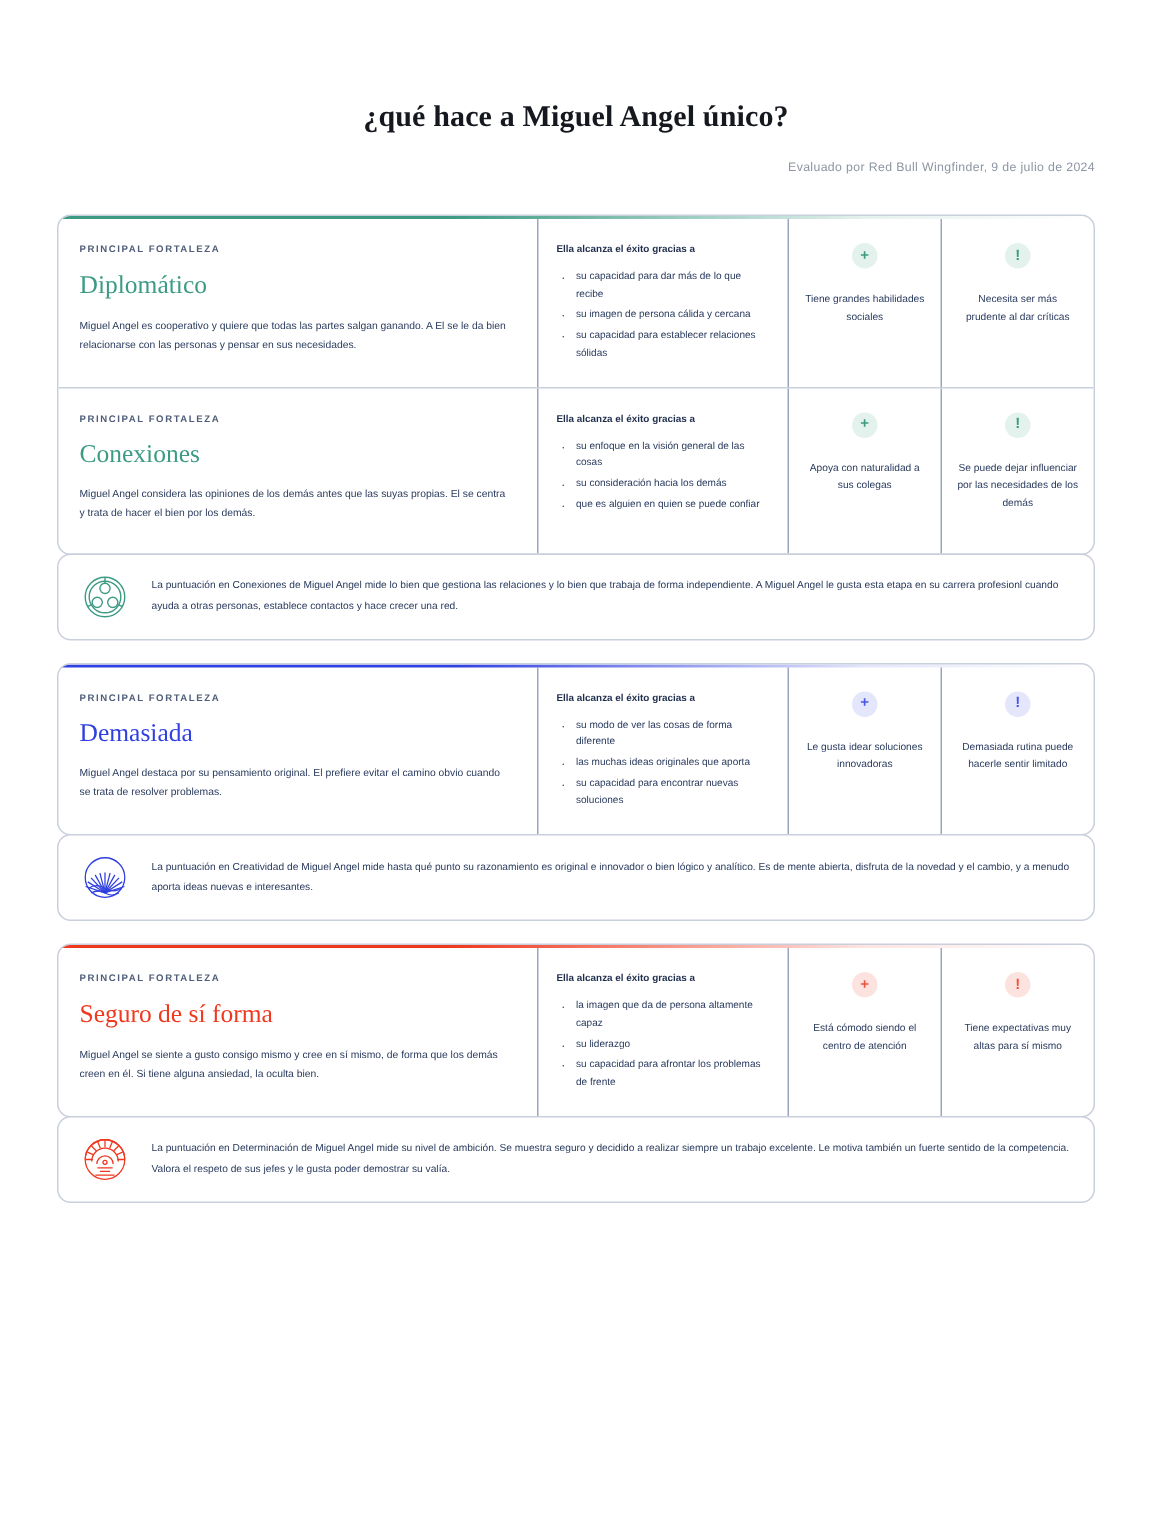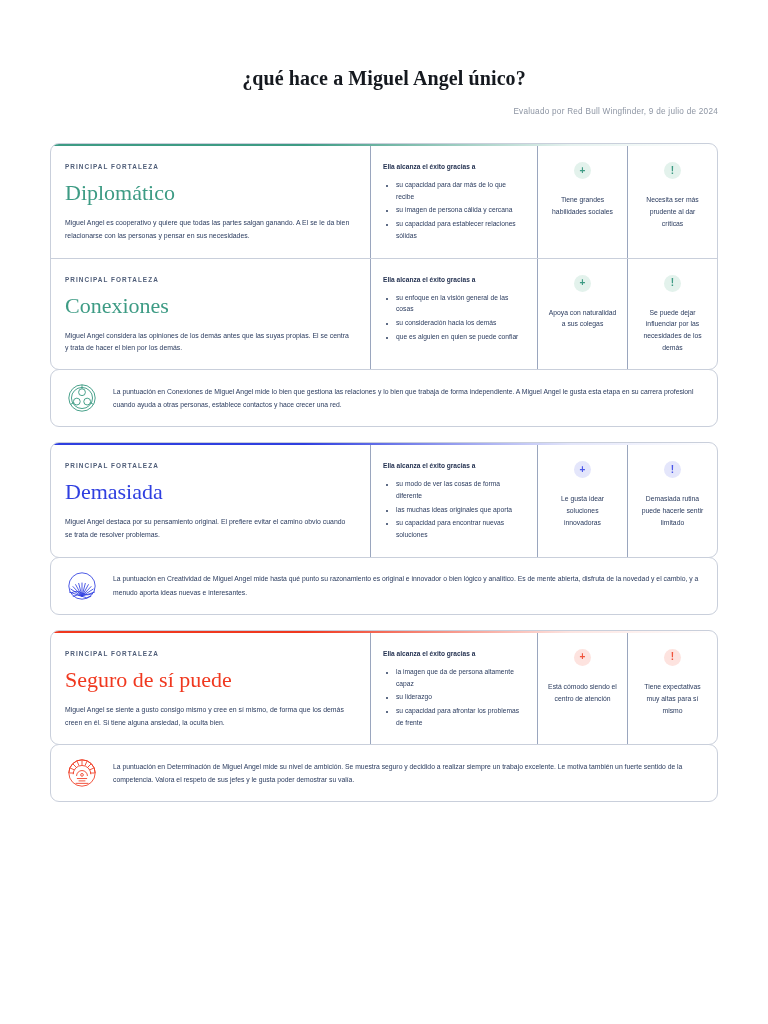--- a/index.html
+++ b/index.html
@@ -3,21 +3,21 @@
 <meta charset="utf-8">
 <style>
   * { box-sizing: border-box; }
   html, body {
     margin: 0; padding: 0;
     width: 768px; height: 1024px;
     background: #ffffff;
     font-family: "Liberation Sans", sans-serif;
     color: #2a3b5e;
   }
-  .page { width: 768px; height: 1024px; position: relative; padding: 0 50px; }
+  .page { width: 768px; height: 1024px; position: relative; padding: 0 38px; }
 
   
   .doc-title {
     font-family: "Liberation Serif", serif;
     font-size: 20px;
     font-weight: 700;
     color: #15191f;
     text-align: center;
     margin: 0;
     padding-top: 67px;
@@ -61,21 +61,21 @@
   }
   .eyebrow {
     font-size: 6.4px;
     font-weight: 700;
     letter-spacing: 1.05px;
     color: #4f5d78;
     margin: 0 0 11px 0;
   }
   .strength-name {
     font-family: "Liberation Serif", serif;
-    font-size: 22px;
+    font-size: 17px;
     font-weight: 400;
     margin: 0 0 13px 0;
     line-height: 1.05;
   }
   .strength-desc {
     font-size: 6.9px;
     line-height: 1.85;
     color: #2a3b5e;
     margin: 0;
   }
@@ -265,21 +265,21 @@
       <div class="explainer-text">La puntuación en Creatividad de Miguel Angel mide hasta qué punto su razonamiento es original e innovador o bien lógico y analítico. Es de mente abierta, disfruta de la novedad y el cambio, y a menudo aporta ideas nuevas e interesantes.</div>
     </div>
       </div>
       <div class="section" id="section-2">
     <div class="card-shell">
       <div class="accent-bar" style="background:linear-gradient(90deg, #f0381f 0%, #f0381f 38%, #f0381f22 78%, #f0381f00 100%)"></div>
 
     <div class="strength-row last">
       <div class="col-main">
         <div class="eyebrow">PRINCIPAL FORTALEZA</div>
-        <div class="strength-name" style="color:#f0381f">Seguro de sí puede</div>
+        <div class="strength-name" style="color:#f0381f">Seguro de sí forma</div>
         <p class="strength-desc">Miguel Angel se siente a gusto consigo mismo y cree en sí mismo, de forma que los demás creen en él. Si tiene alguna ansiedad, la oculta bien.</p>
       </div>
       <div class="col-success">
         <div class="success-head">Ella alcanza el éxito gracias a</div>
         <ul class="success-list">
                 <li>la imagen que da de persona altamente capaz</li>
                 <li>su liderazgo</li>
                 <li>su capacidad para afrontar los problemas de frente</li>
               </ul>
       </div>

